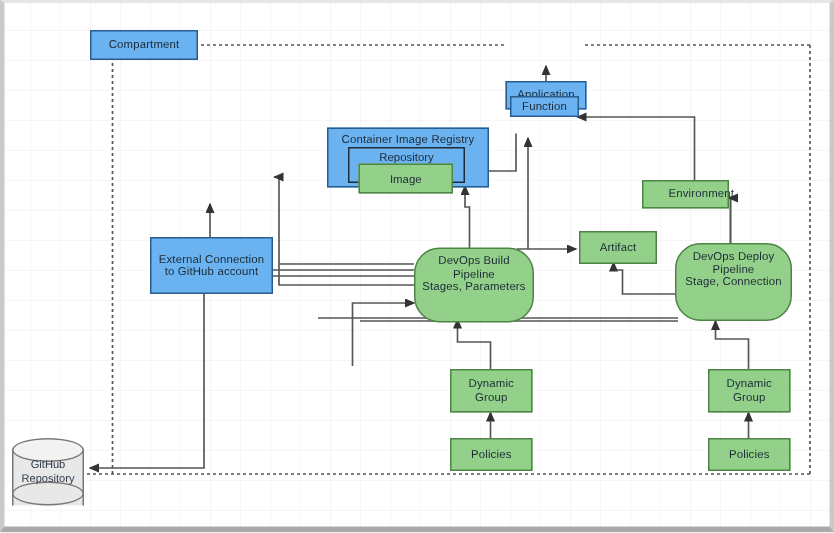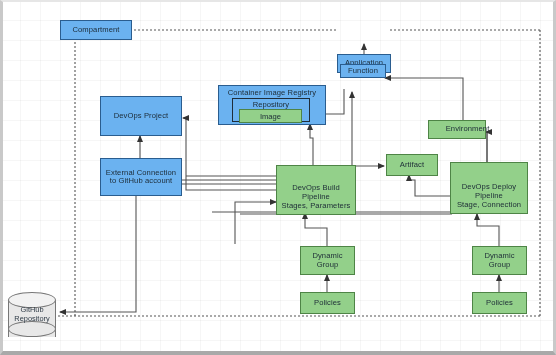--- a/index.html
+++ b/index.html
@@ -49,36 +49,36 @@
     color:#1c2b36;
     font-size:7.6px;
     letter-spacing:0.1px;
     white-space:nowrap;
   }
   .blue{background:#6BB2F0;border:1px solid #2a5d8f;}
   .green{background:#93D08A;border:1px solid #4e8446;}
   .node.titled{justify-content:flex-start;padding-top:4px;}
 
   
-  .pipe{justify-content:flex-end;padding:4px 2px 4px 2px;}
+  .pipe{justify-content:flex-start;padding:4px 2px 4px 2px;border-radius:17px;}
   .pipe .ttl{font-size:7.6px;line-height:1.15;}
   .pipe .sub{font-size:7.6px;}
 
   
   #container-image-registry{align-items:center;justify-content:flex-start;padding-top:3px;}
   #repository-box{
     position:absolute;left:232px;top:98px;width:78px;height:24px;
     background:#6BB2F0;border:1px solid #1f2d3a;
     box-sizing:border-box;
     display:flex;flex-direction:column;align-items:center;justify-content:flex-start;
     padding-top:1px;
     font-size:7.6px;color:#1c2b36;
   }
   #image-box{
-    position:absolute;left:239px;top:109px;width:63px;height:14px;
+    position:absolute;left:239px;top:109px;width:63px;height:20px;
     background:#93D08A;border:1px solid #4e8446;
     box-sizing:border-box;
     display:flex;align-items:center;justify-content:center;
     font-size:7.6px;color:#1c2b36;
   }
 
   
   #github-repository{
     position:absolute;left:8px;top:292px;width:48px;height:52px;
   }
@@ -192,23 +192,20 @@
   </div>
 
   <div id="repository-box">
     <span>Repository</span>
   </div>
 
   <div id="image-box">
     <span>Image</span>
   </div>
 
-  <div class="node blue" id="devops-project" style="left:100px;top:96px;width:82px;height:40px;">
-    <span>DevOps Project</span>
-  </div>
 
   <div class="node blue" id="external-connection" style="left:100px;top:158px;width:82px;height:38px;">
     <span>External Connection</span>
     <span>to GitHub account</span>
   </div>
 
   <div class="node green" id="environment" style="left:428px;top:120px;width:58px;height:19px;padding-left:21px;">
     <span>Environment</span>
   </div>
 

